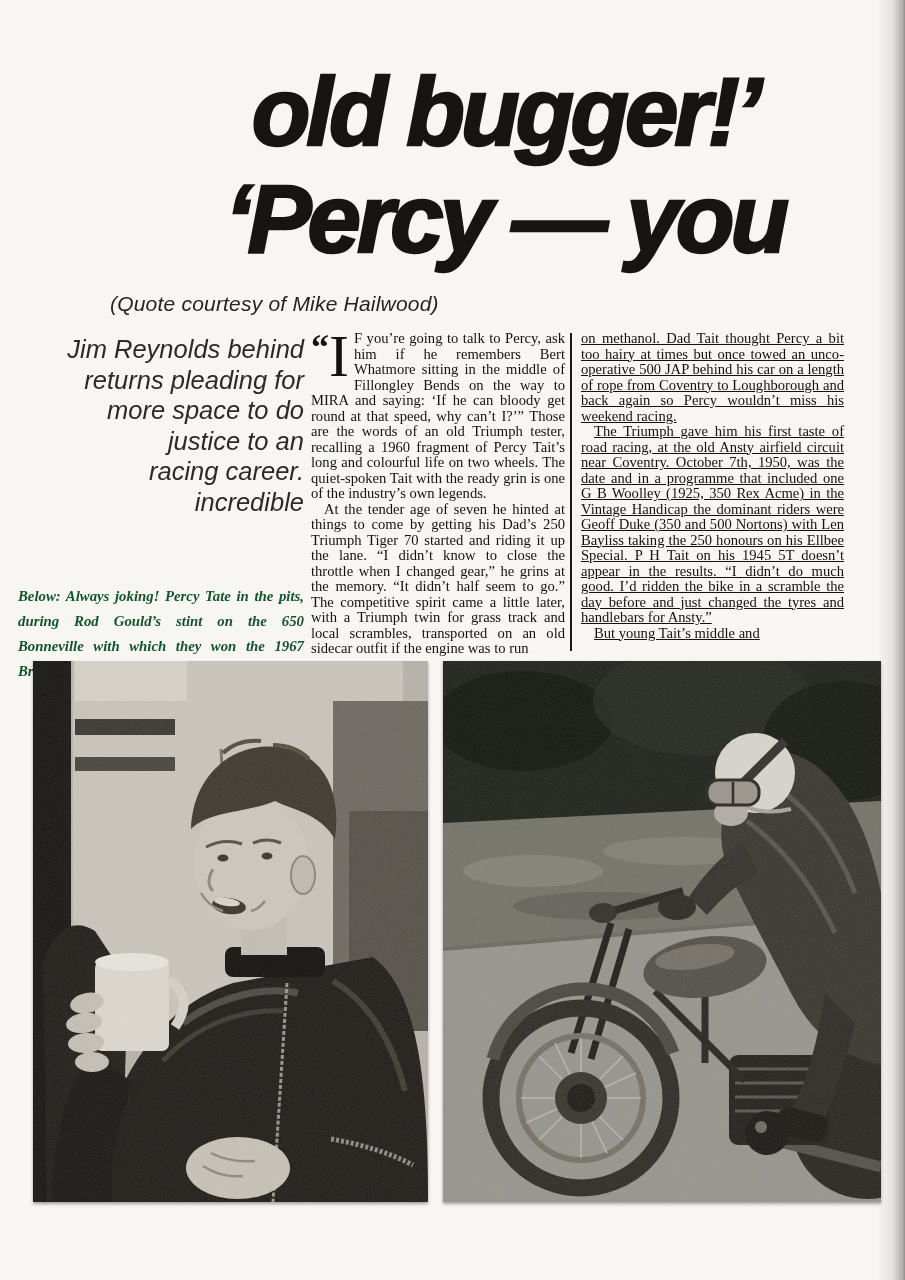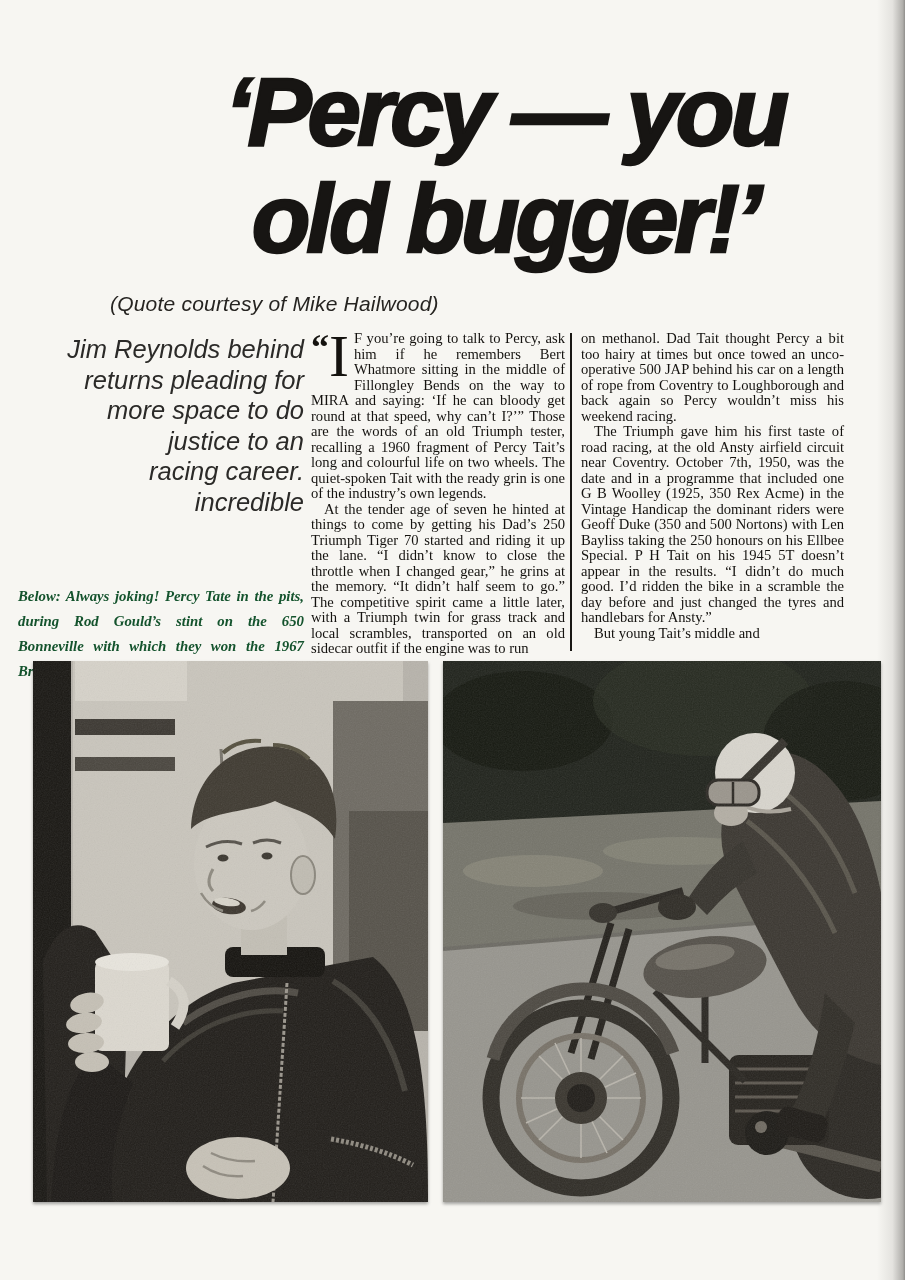--- a/index.html
+++ b/index.html
@@ -38,21 +38,21 @@
     font-weight:700; font-style:italic;
     font-size:14.8px; line-height:25px; color:#14532d;
     text-align:justify;
   }
   .col{
     position:absolute; top:331px;
     font-size:14.6px; line-height:15.5px; text-align:justify;
     color:#14120f;
   }
   .col-mid{ left:311px; width:254px; }
-  .col-right{ left:581px; width:263px; }
+  .col-right{ left:581px; width:263px;text-decoration:underline; }
   .col p{ margin:0; }
   .col p.indent{ text-indent:13px; }
   .column-rule{
     position:absolute; left:570px; top:333px; width:2px; height:318px;
     background:#191714;
   }
   .open-quote{
     float:left; font-family:"Liberation Serif", serif; font-weight:700;
     font-size:36px; line-height:30px; margin:1px 2px 0 0; letter-spacing:-2px;
   }
@@ -67,22 +67,22 @@
   .photo-left{ left:33px;  width:395px; }
   .photo-right{ left:443px; width:438px; }
   .photo svg{ display:block; width:100%; height:100%; }
 </style>
 </head>
 <body>
 
 <div class="page">
 
   <div class="headline">
+    <div>old bugger!’</div>
     <div>‘Percy — you</div>
-    <div>old bugger!’</div>
   </div>
 
   <div class="subtitle">(Quote courtesy of Mike Hailwood)</div>
 
   <div class="intro">
     <span>Jim Reynolds behind</span>
     <span>returns pleading for</span>
     <span>more space to do</span>
     <span>justice to an</span>
     <span>racing career.</span>

